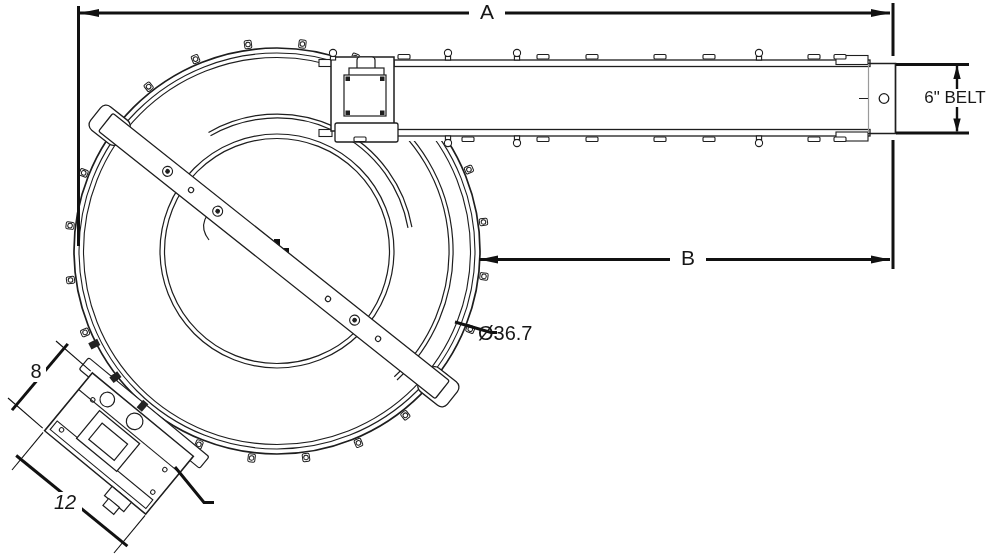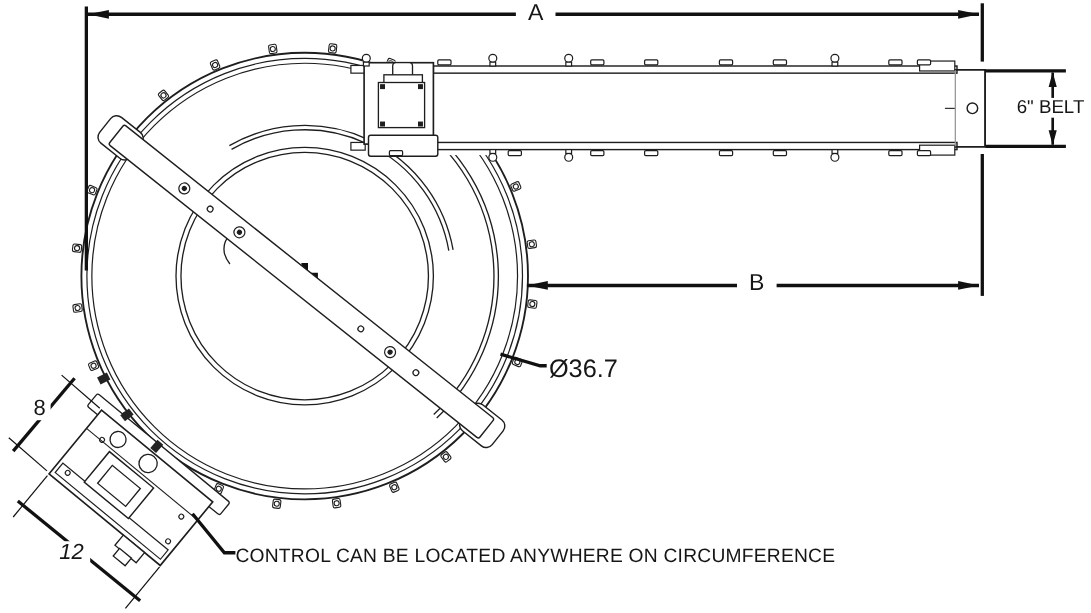--- a/index.html
+++ b/index.html
@@ -308,18 +308,17 @@
 
     <line x1="43.1" y1="432.3" x2="12" y2="470" stroke-width="1.1"></line>
     <line x1="145.1" y1="515.3" x2="114" y2="553" stroke-width="1.1"></line>
     <line x1="16.2" y1="455.5" x2="127.4" y2="546.1" stroke-width="3"></line>
   </g>
 </svg>
 
 <div class="label bg ctr" style="left:469px;top:1px;width:36px;font-size:21px;">A</div>
 <div class="label bg ctr" style="left:670px;top:247px;width:36px;font-size:21px;">B</div>
 <div class="label bg ctr" style="left:917px;top:89px;width:76px;font-size:17px;">6" BELT</div>
-<div class="label" style="left:499px;top:323px;font-size:23px;text-align:center;">Ø36.7</div>
+<div class="label" style="left:478px;top:323px;font-size:20px;text-align:center;">Ø36.7</div>
 <div class="label bg ctr" style="left:26px;top:361px;width:20px;font-size:20px;">8</div>
 <div class="label bg ctr" style="left:48px;top:492px;width:34px;font-size:20px;font-style:italic;">12</div>
-<div class="label" style="left:214px;top:496px;font-size:17.5px;letter-spacing:0.2px;">CONTROL CAN BE LOCATED ANYWHERE ON CIRCUMFERENCE</div>
 
 </div>
 
 </body></html>

